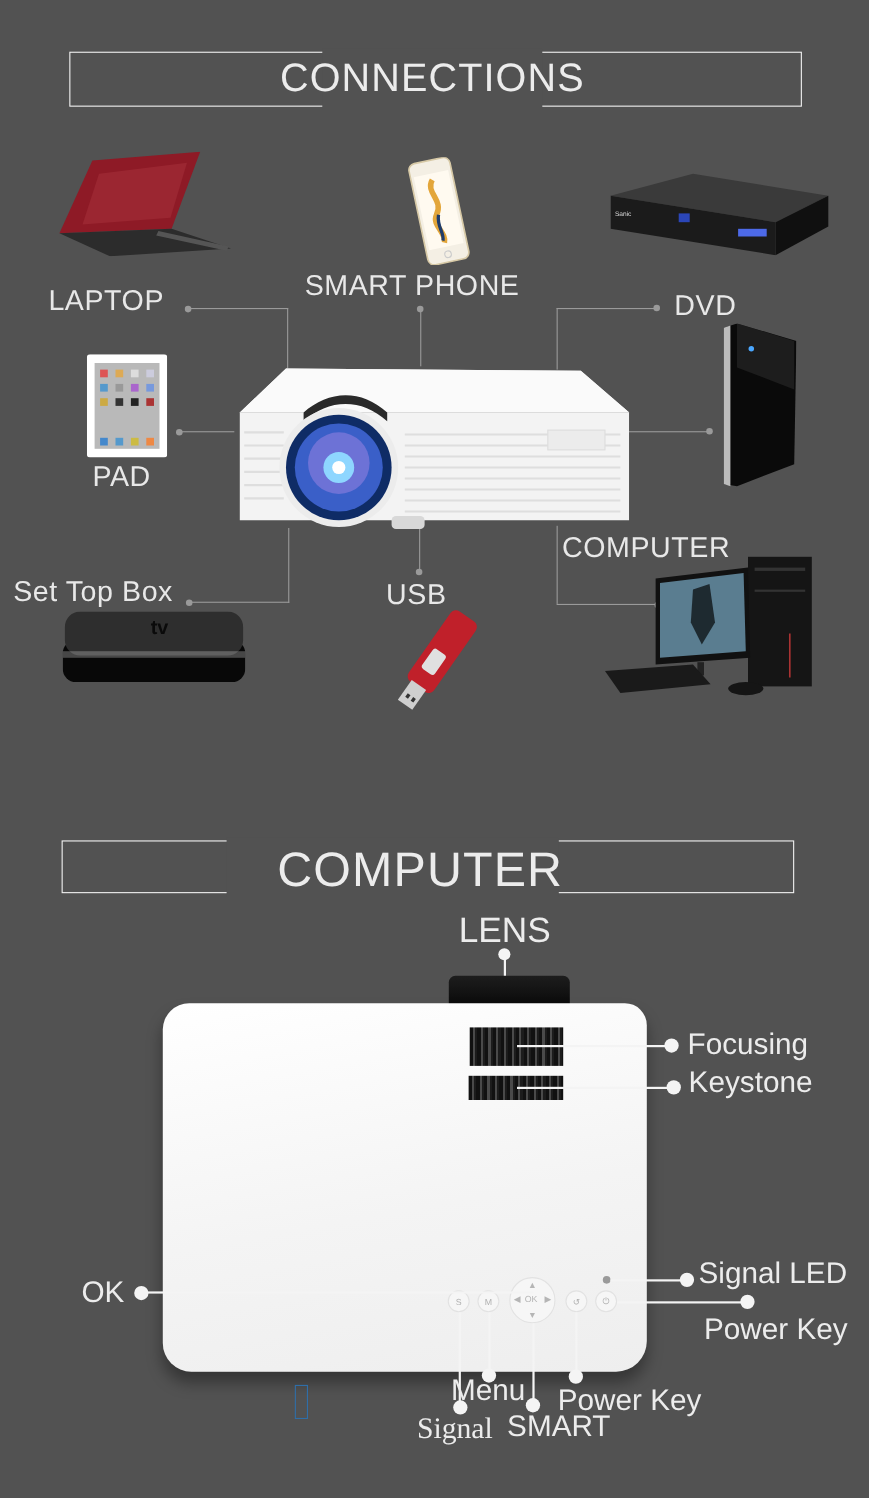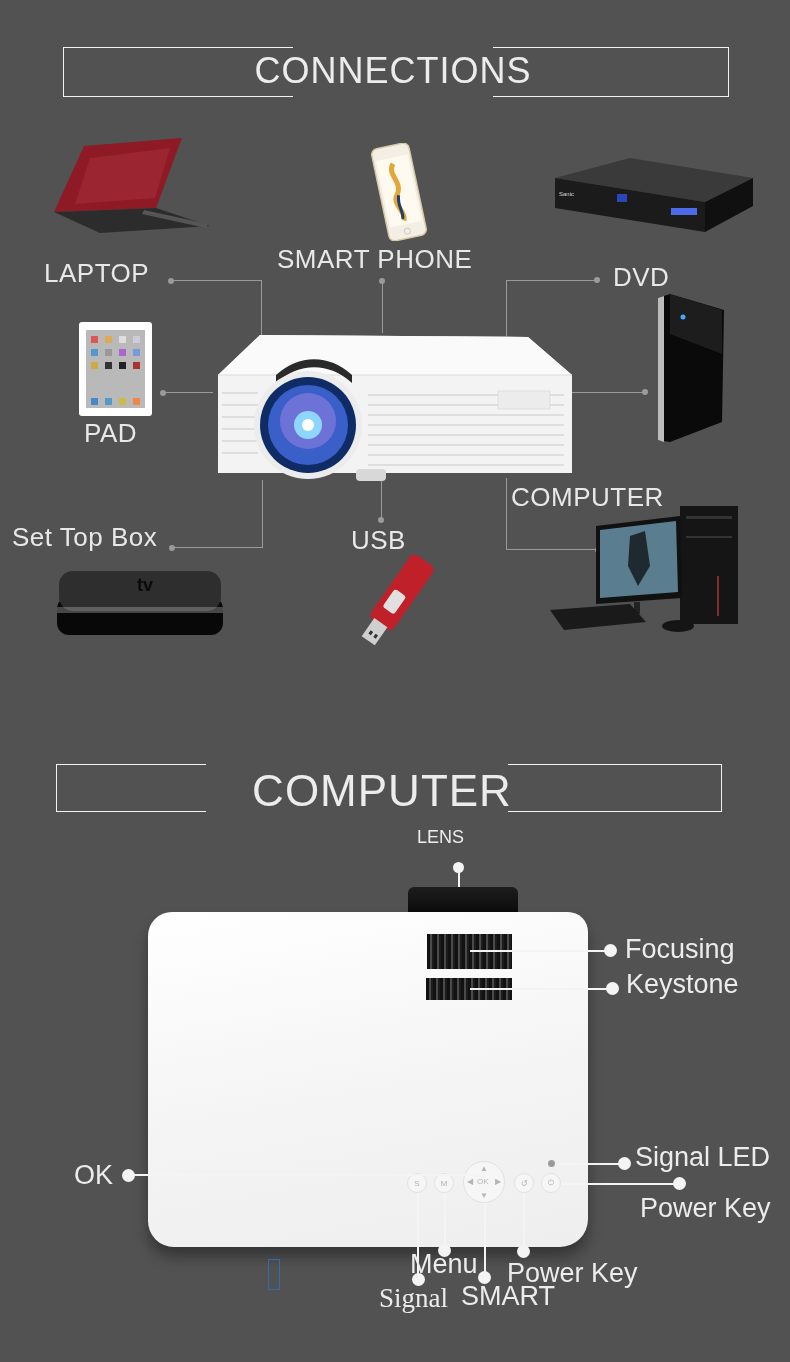--- a/index.html
+++ b/index.html
@@ -149,21 +149,21 @@
 <div class="abs" style="left:656px;top:294px;width:68px;height:150px;">
   <svg width="68" height="150" viewBox="0 0 68 150">
     <polygon points="2,4 14,0 68,16 66,128 14,148 2,146" fill="#0a0a0a"></polygon>
     <polygon points="2,4 8,2 8,148 2,146" fill="#bcbcbc"></polygon>
     <polygon points="14,0 66,16 66,60 14,40" fill="#2a2a2a" opacity="0.6"></polygon>
     <circle cx="27" cy="23" r="2.5" fill="#4aa7ff"></circle>
   </svg>
 </div>
 
 <div class="lbl" style="left:12px;top:522px;">Set Top Box</div>
-<div class="abs" style="left:57px;top:571px;width:166px;height:68px;">
+<div class="abs" style="left:57px;top:556px;width:166px;height:68px;">
   <svg width="166" height="68" viewBox="0 0 166 68">
     <rect x="0" y="26" width="166" height="38" rx="12" fill="#080808"></rect>
     <rect x="2" y="0" width="162" height="40" rx="14" fill="#2e2e2e"></rect>
     <rect x="0" y="36" width="166" height="6" fill="#bcbcbc" opacity="0.35"></rect>
   </svg>
   <span style="position:absolute;left:80px;top:4px;font-weight:bold;font-size:18px;color:#0a0a0a;">tv</span>
 </div>
 
 <div class="lbl" style="left:351px;top:525px;">USB</div>
 <div class="abs" style="left:352px;top:540px;width:100px;height:112px;">
@@ -191,21 +191,21 @@
     <rect x="84" y="96" width="6" height="12" fill="#222"></rect>
     <polygon points="0,104 80,98 96,116 14,124" fill="#1a1a1a"></polygon>
     <ellipse cx="128" cy="120" rx="16" ry="6" fill="#151515"></ellipse>
   </svg>
 </div>
 
 <div class="title-box" style="left:56px;top:764px;width:666px;height:48px;"></div>
 <div class="title-gap" style="left:206px;top:761px;width:302px;height:54px;"></div>
 <div class="title-text" style="left:211px;top:766px;width:342px;font-size:44px;">COMPUTER</div>
 
-<div class="ilbl" style="left:417px;top:827px;font-size:18px;">LENS</div>
+<div class="ilbl" style="left:417px;top:827px;font-size:32px;">LENS</div>
 <div class="wdot" style="left:453px;top:862px;width:11px;height:11px;"></div>
 <div class="wline" style="left:458px;top:868px;width:1.5px;height:32px;"></div>
 
 <div class="abs" style="left:408px;top:887px;width:110px;height:34px;background:linear-gradient(#1d1d1d,#050505);border-radius:6px 6px 0 0;"></div>
 <div class="abs" style="left:148px;top:912px;width:440px;height:335px;background:linear-gradient(170deg,#ffffff 0%,#f4f4f4 55%,#eeeeee 100%);border-radius:24px 20px 28px 26px;box-shadow:0 10px 14px rgba(0,0,0,0.35);"></div>
 
 <div class="abs" style="left:427px;top:934px;width:85px;height:35px;background:repeating-linear-gradient(90deg,#111 0 3px,#4a4a4a 3px 5px,#1c1c1c 5px 7px);"></div>
 <div class="abs" style="left:426px;top:978px;width:86px;height:22px;background:repeating-linear-gradient(90deg,#111 0 3px,#4a4a4a 3px 5px,#1c1c1c 5px 7px);"></div>
 
 <div class="wline" style="left:470px;top:950px;width:140px;height:1.5px;"></div>

